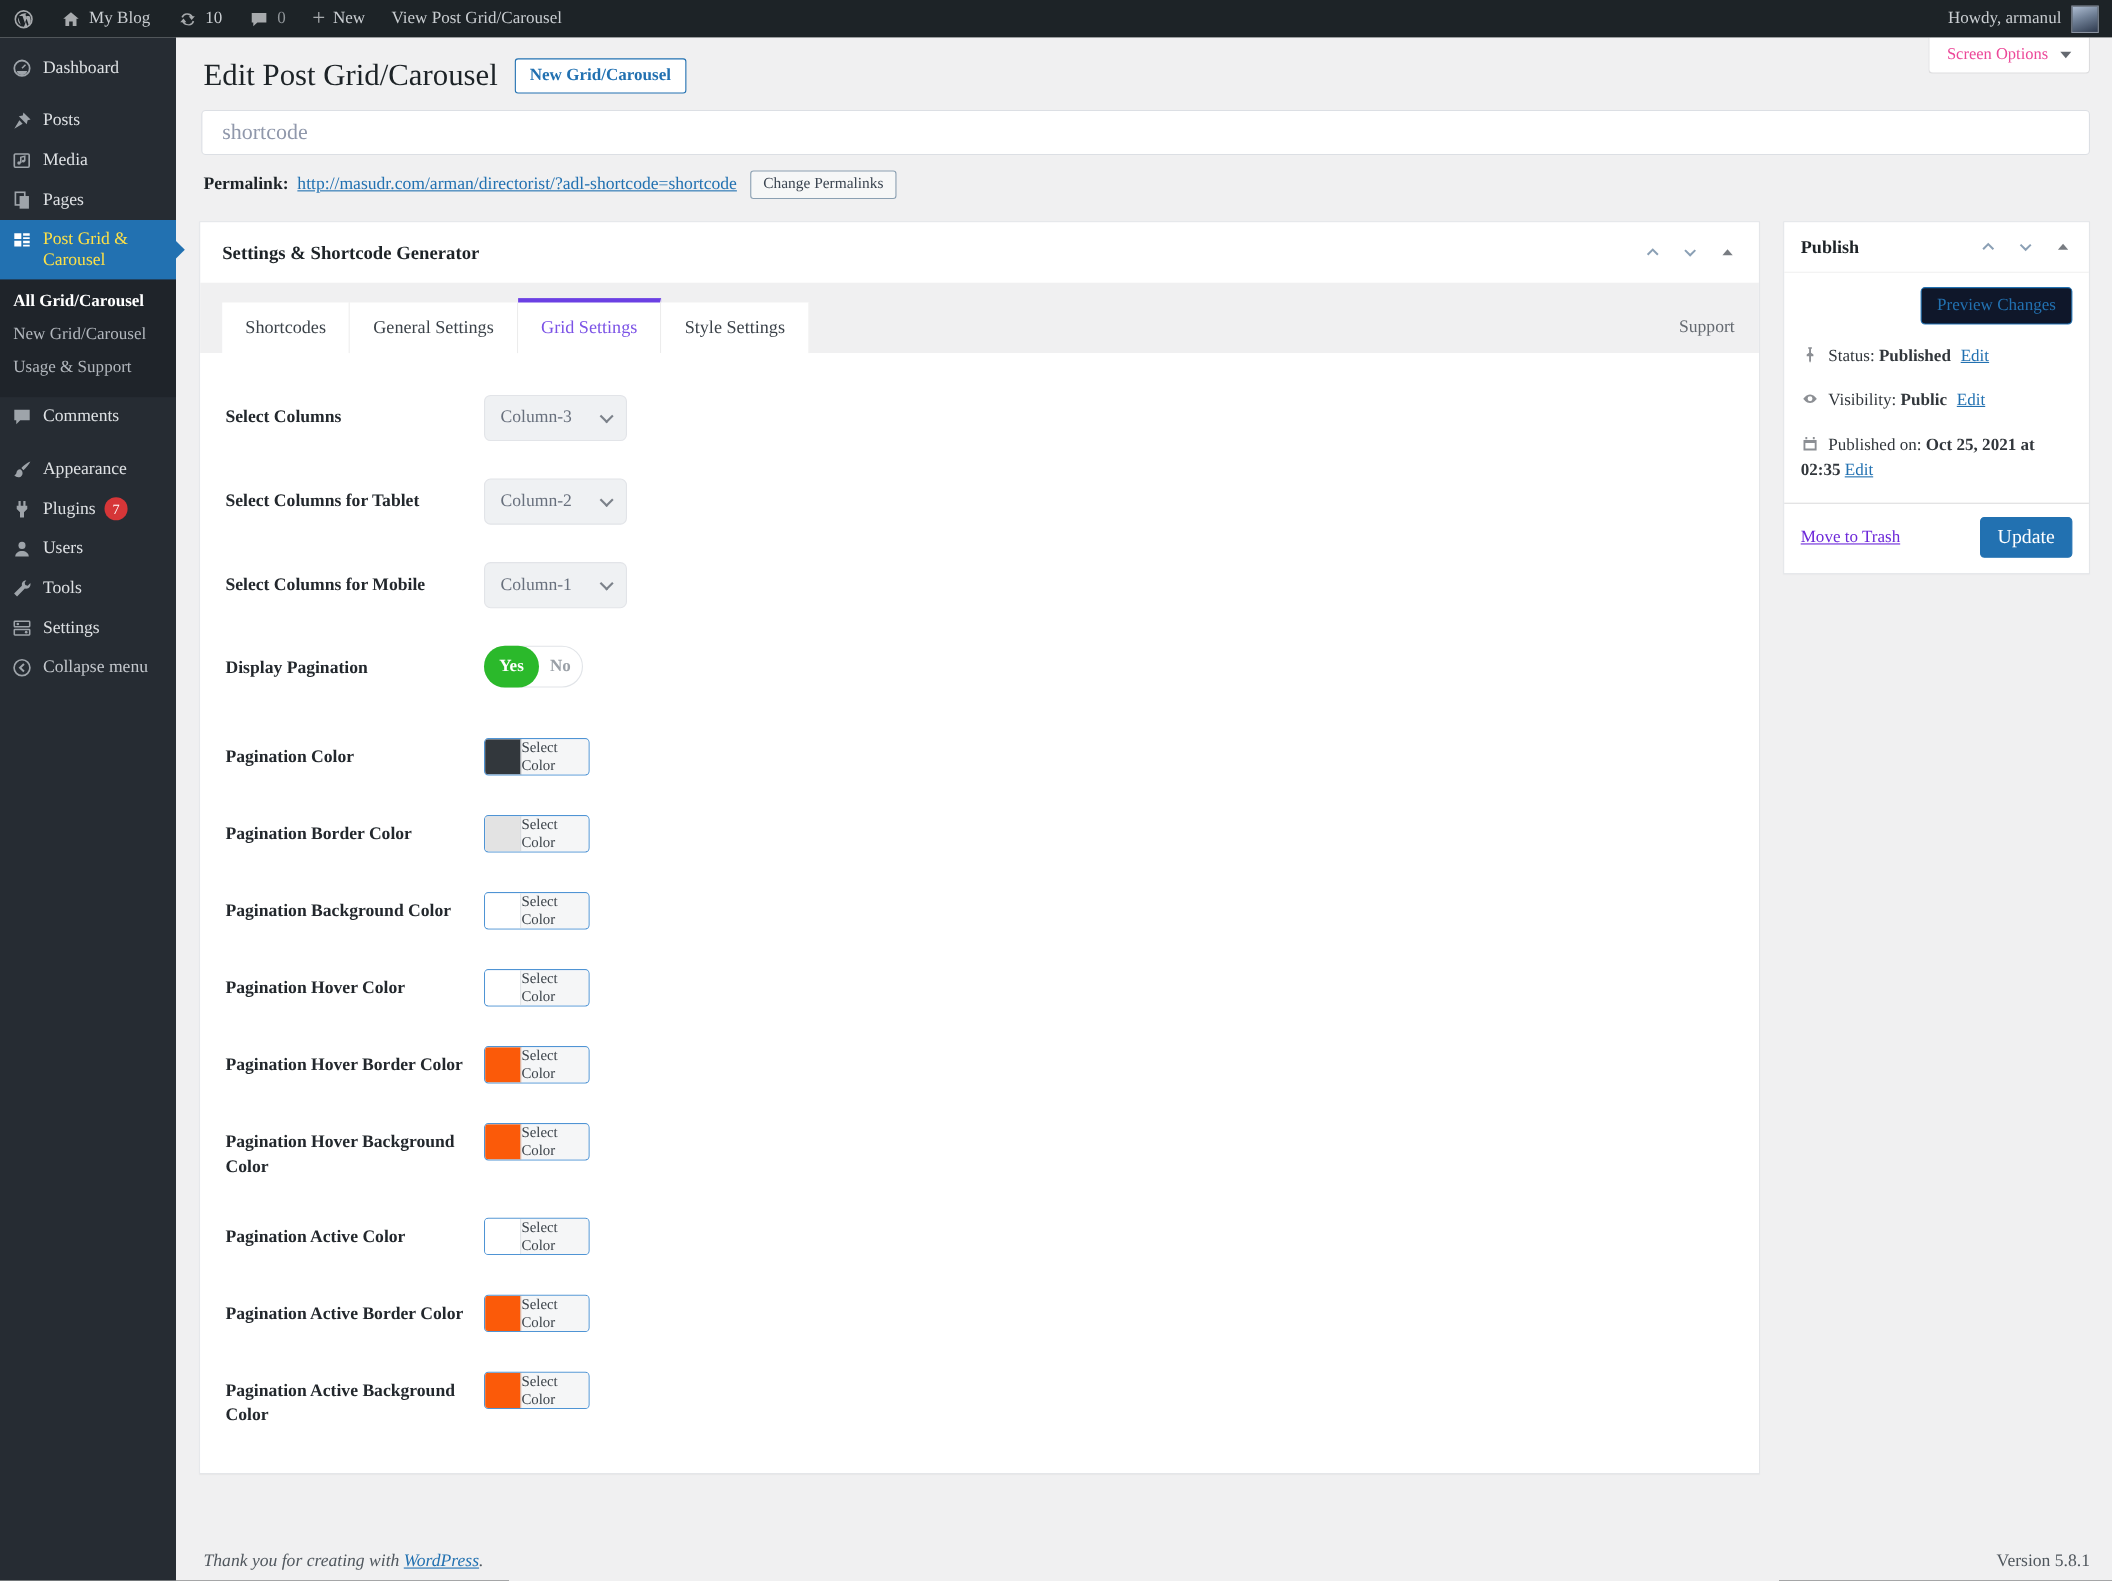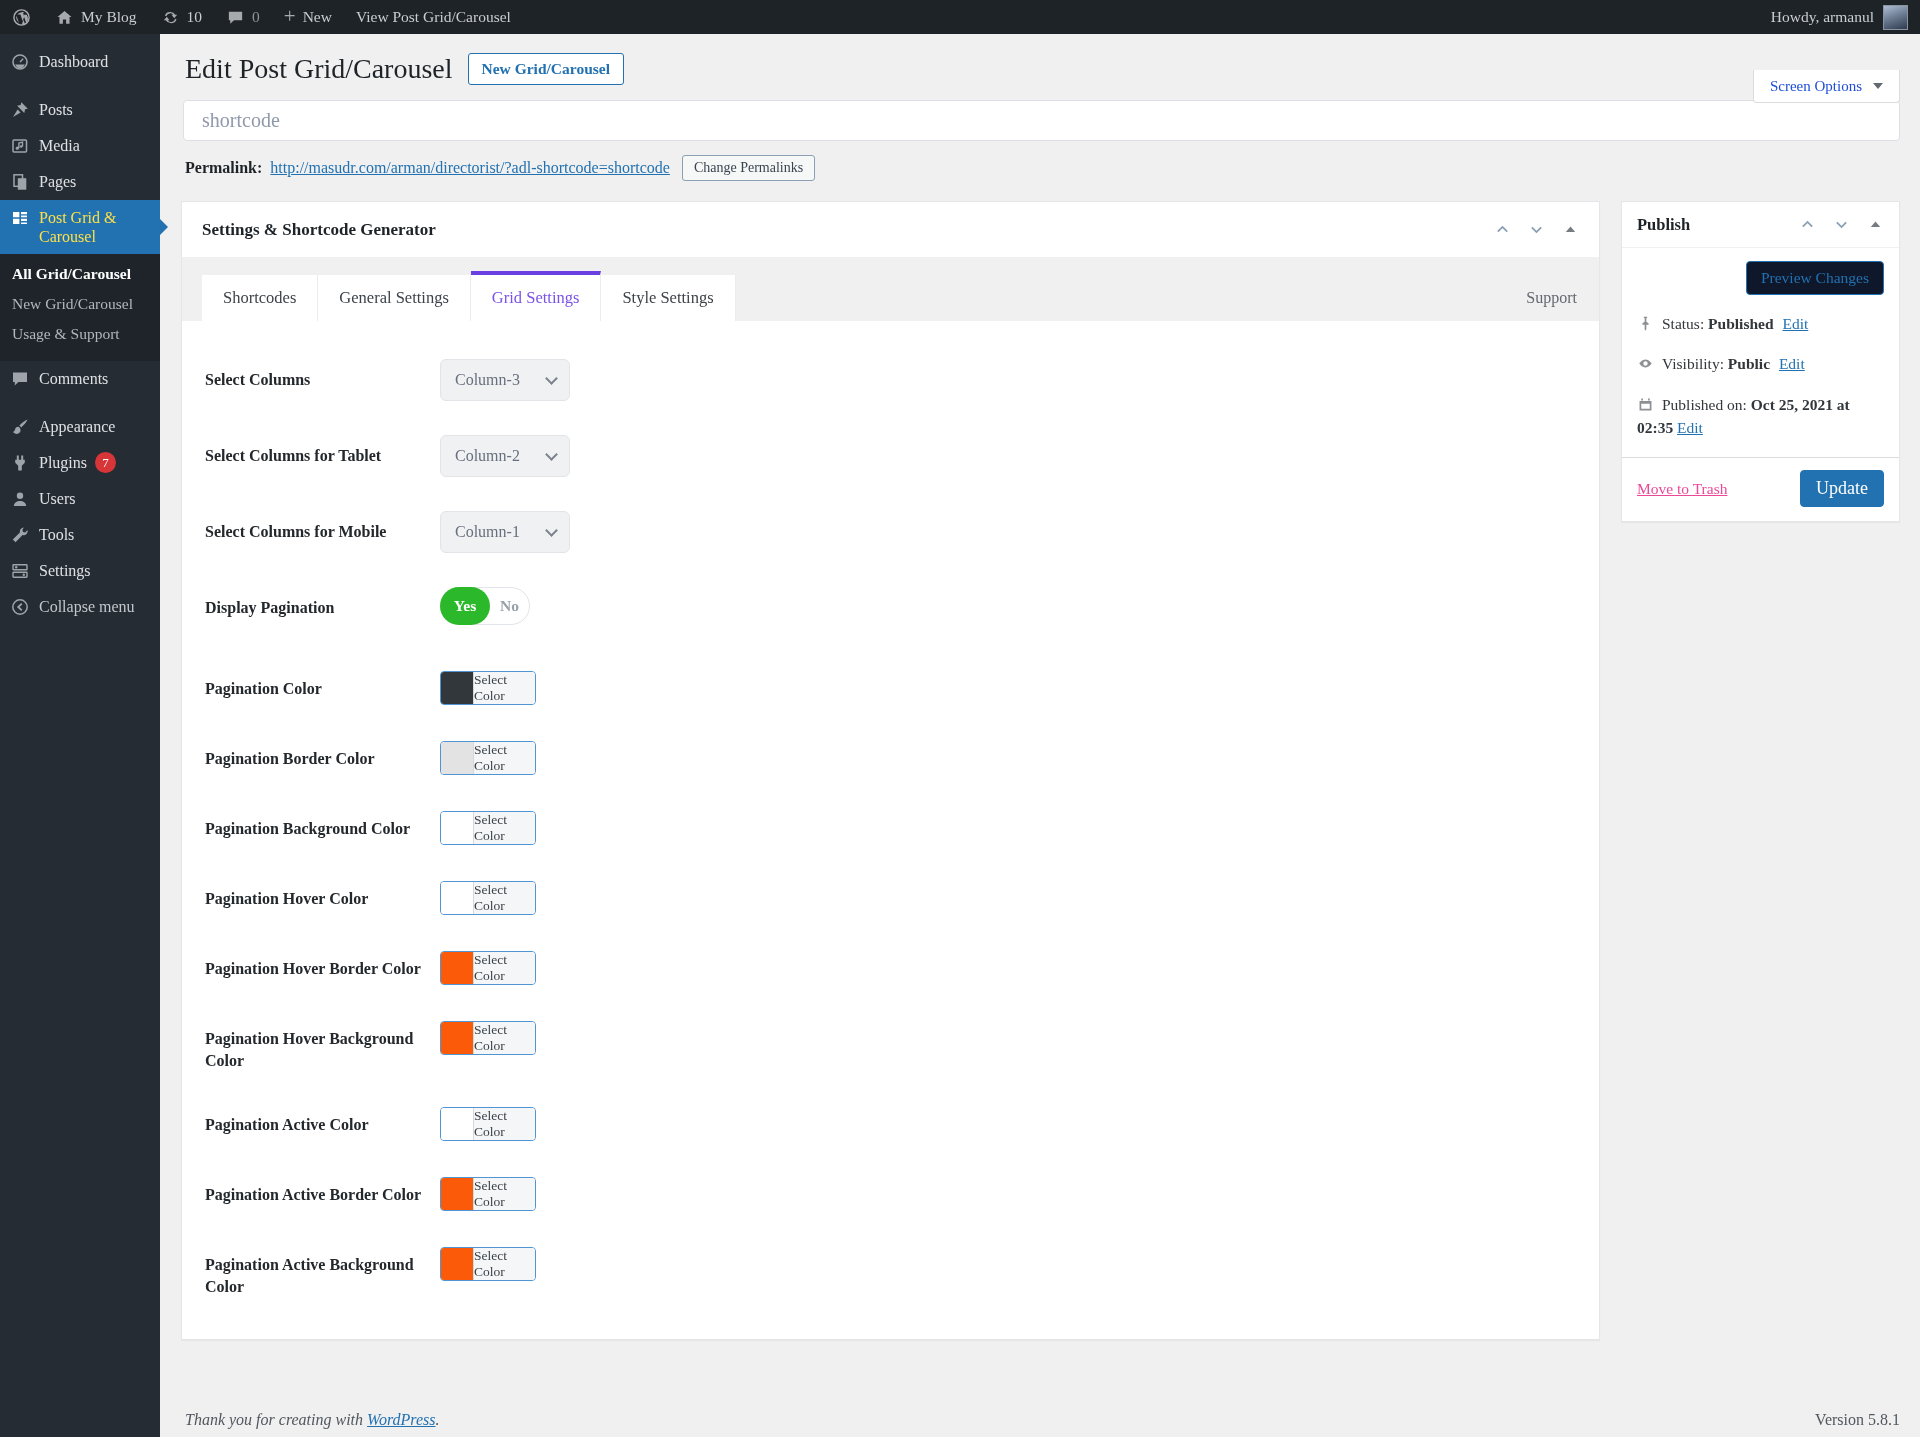--- a/index.html
+++ b/index.html
@@ -46,21 +46,21 @@
     border-radius:50%; width:21px; height:21px; align-items:center;
     justify-content:center; font-size:13px; margin-top:-1px;
   }
   .collapse-item{color:#c3c7cc;}
   
   .content{position:absolute; left:160px; top:34px; width:1760px; height:1403px;}
   .screen-options{
     position:absolute; top:0; right:20px; height:33px; background:#fff;
     border:1px solid #dcdcde; border-top:none; border-radius:0 0 4px 4px;
     display:flex; align-items:center; gap:11px; padding:0 16px;
-    font-size:15px; color:#1d4ed8; cursor:pointer;margin-top:36px;
+    font-size:15px; color:#ec4899; cursor:pointer;
   }
   .caret-down{width:0; height:0; border-left:5px solid transparent; border-right:5px solid transparent; border-top:6px solid #646970;}
   .page-head{display:flex; align-items:center; gap:15px; padding:19px 0 0 25px;}
   .page-title{margin:0; font-size:28px; font-weight:400; color:#1d2327;}
   .new-grid-btn{
     border:1px solid #2271b1; background:#fff; color:#2271b1; cursor:pointer;
     font-size:15.5px; font-weight:600; padding:6px 13px; border-radius:3px;
     font-family:inherit;
   }
   .title-input{
@@ -118,21 +118,21 @@
   .publish-title{font-size:16.5px; font-weight:700; color:#1d2327;}
   .publish-body{padding:13px 15px 0;}
   .preview-row{display:flex; justify-content:flex-end;}
   .preview-btn{border:1px solid #2271b1; color:#2271b1; background:#0f172a; border-radius:4px; font-size:15.5px; padding:7px 14px; cursor:pointer; font-family:inherit;}
   .pub-row{margin-top:17px; font-size:15.5px; color:#32373c; line-height:1.5;}
   .pub-ic{display:inline-block; width:17px; height:17px; vertical-align:-3px; margin-right:8px; color:#8c8f94;}
   .pub-ic svg{display:block; width:17px; height:17px;}
   .pub-strong{font-weight:700;}
   .edit-link{color:#2271b1; text-decoration:underline; margin-left:5px; cursor:pointer;}
   .publish-footer{border-top:1px solid #dcdcde; margin-top:18px; padding:12px 15px 14px; display:flex; align-items:center; justify-content:space-between;}
-  .trash-link{color:#ec4899; text-decoration:underline; font-size:15.5px; cursor:pointer;}
+  .trash-link{color:#6d28d9; text-decoration:underline; font-size:15.5px; cursor:pointer;}
   .update-btn{background:#2271b1; border:1px solid #2271b1; color:#fff; font-size:18px; padding:7px 15px; border-radius:4px; cursor:pointer; font-family:inherit;}
   
   .page-footer{position:absolute; left:25px; right:20px; bottom:8px; display:flex; justify-content:space-between; font-size:16px; color:#50575e;}
   .footer-left{font-style:italic;}
   .wp-link{color:#2271b1; text-decoration:underline; cursor:pointer;}
 </style>
 </head>
 <body>
 
 <div class="screen">

